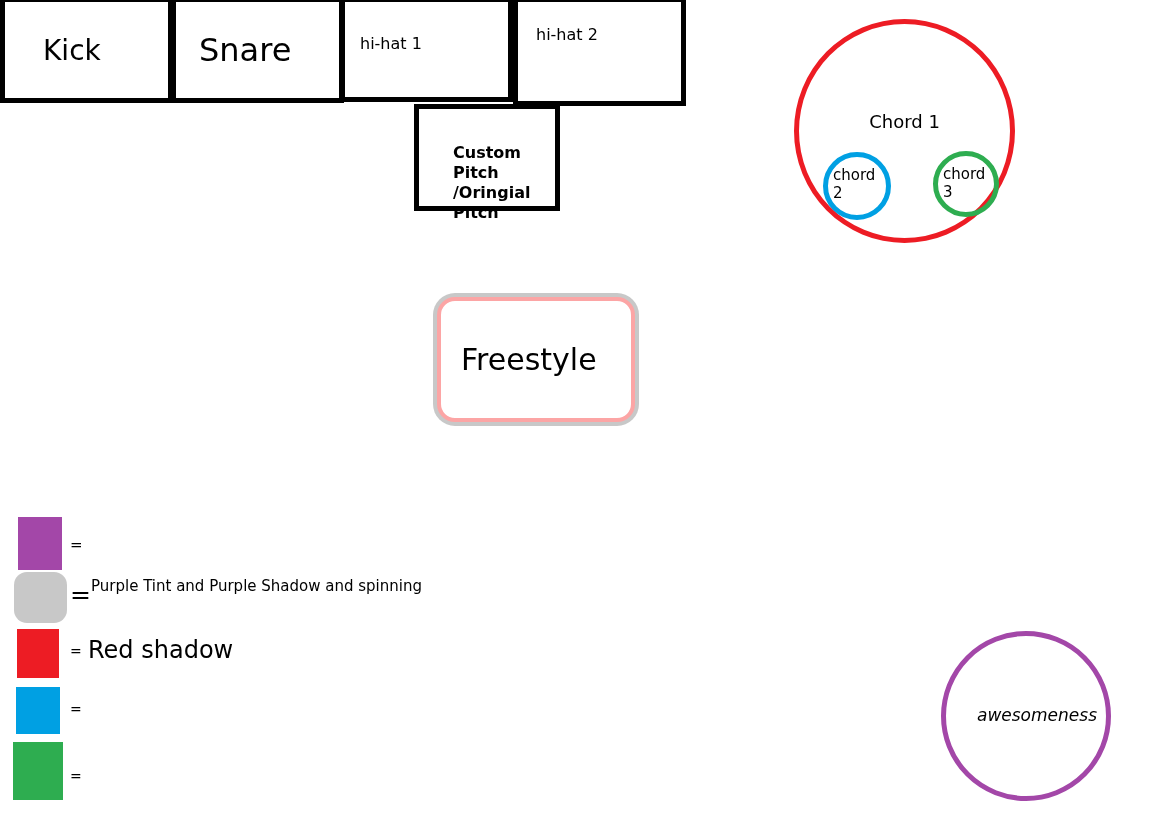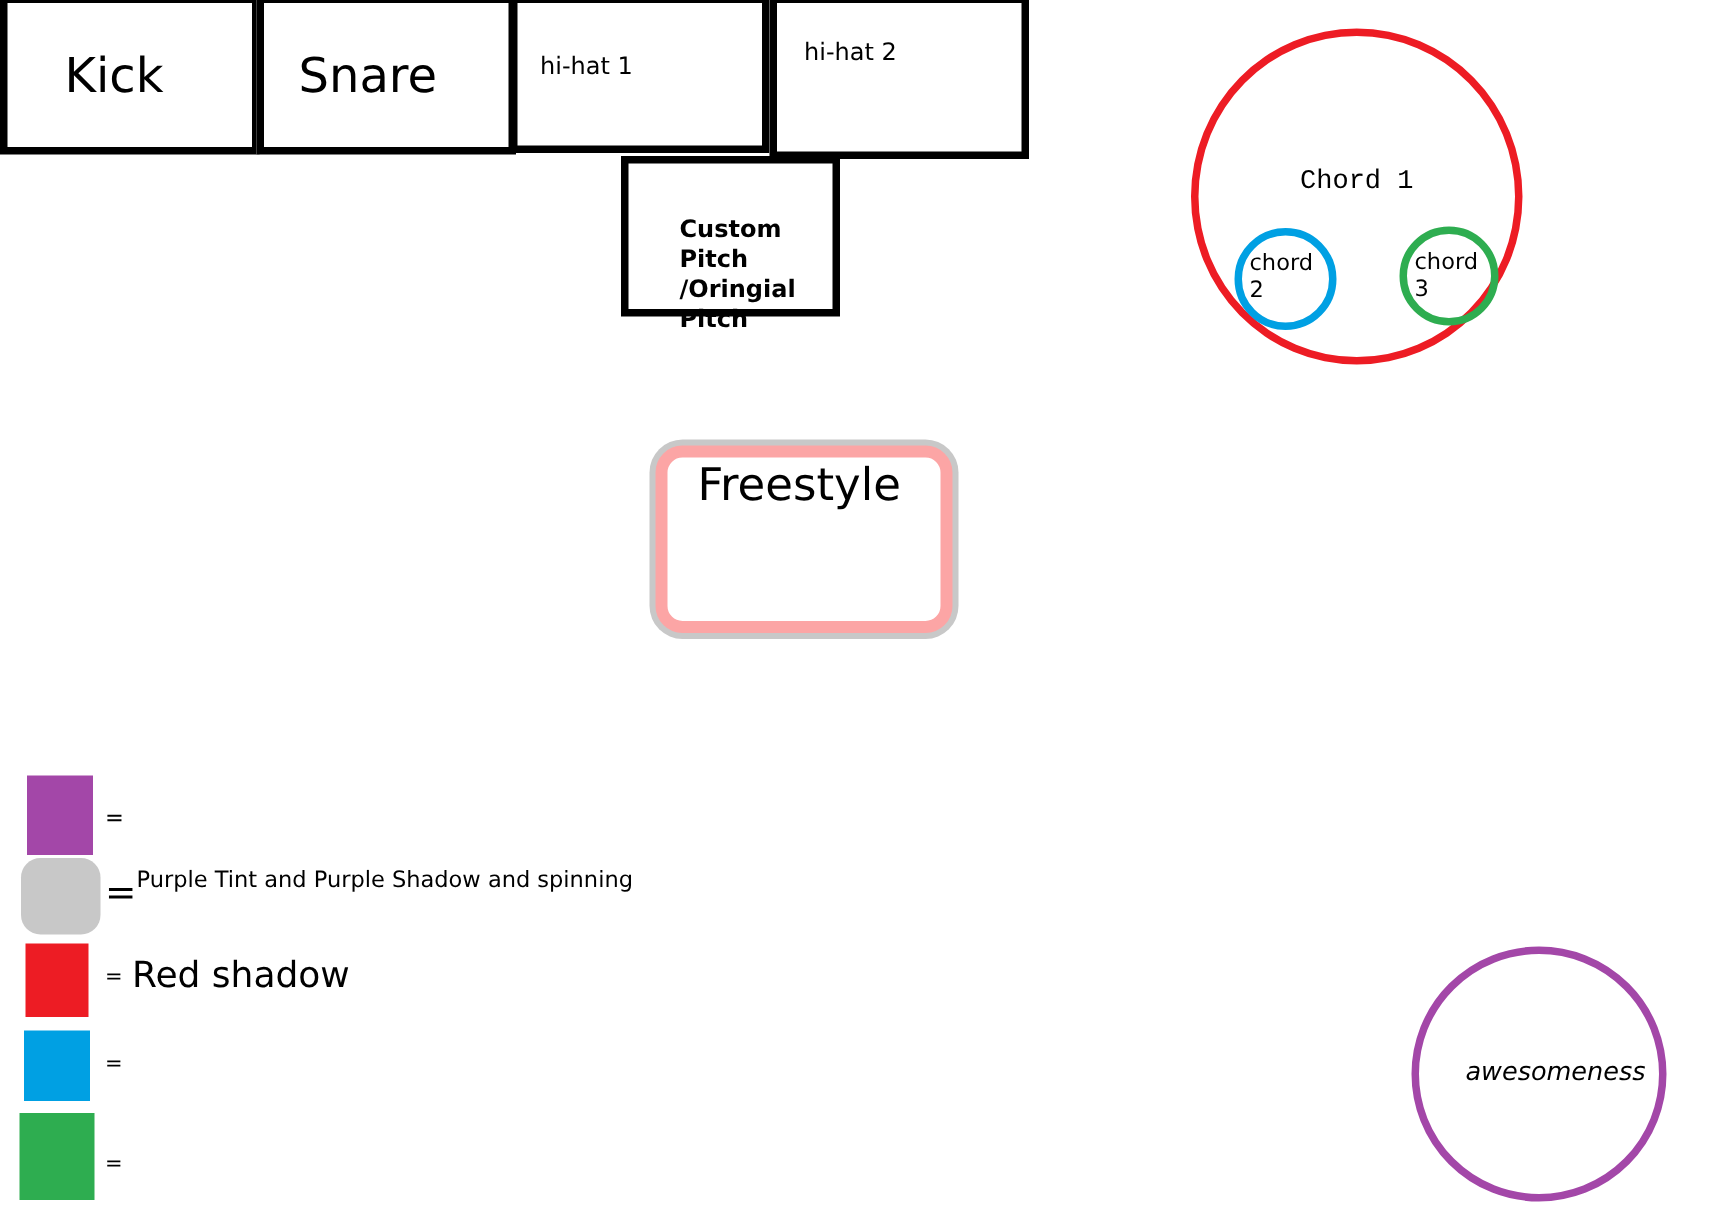--- a/index.html
+++ b/index.html
@@ -33,21 +33,21 @@
     display: flex;
     align-items: center;
   }
   .pad-label {
     display: block;
     white-space: pre-line;
     line-height: 1.25;
   }
 
   #pad-kick   { left: 0px;   top: -3px;  width: 173px; height: 106px; }
-  #pad-kick .pad-label   { font-size: 32px; margin-left: 38px; }
+  #pad-kick .pad-label   { font-size: 28px; margin-left: 38px; }
 
   #pad-snare  { left: 171px; top: -3px;  width: 173px; height: 106px; }
   #pad-snare .pad-label  { font-size: 32px; margin-left: 23px; }
 
   #pad-hihat1 { left: 340px; top: -3px;  width: 173px; height: 105px; }
   #pad-hihat1 .pad-label { font-size: 16px; margin-left: 15px; align-self: flex-start; margin-top: 32px; }
 
   #pad-hihat2 { left: 513px; top: -3px;  width: 173px; height: 109px; }
   #pad-hihat2 .pad-label { font-size: 16px; margin-left: 18px; align-self: flex-start; margin-top: 23px; }
 
@@ -65,23 +65,24 @@
     background: #c8c8c8;
   }
   #freestyle-box {
     position: absolute;
     box-sizing: border-box;
     left: 437px;
     top: 297px;
     width: 198px;
     height: 125px;
     border-radius: 18px;
-    border: 8px solid #fca5a5;
+    border: 4px solid #fca5a5;
     background: #ffffff;
     display: flex;
+    align-items: center;
   }
   #freestyle-box .pad-label { font-size: 30px; margin-left: 20px; }
 
   
   .circle {
     position: absolute;
     box-sizing: border-box;
     border-radius: 50%;
     background: transparent;
   }
@@ -89,21 +90,20 @@
     left: 794px; top: 19px;
     width: 221px; height: 224px;
     border: 5px solid #ed1c24;
   }
   #chord1-label {
     position: absolute;
     left: 794px; top: 111px;
     width: 221px;
     text-align: center;
     font-size: 18px;
-    font-family: Liberation Mono, monospace;
   }
   #chord2-circle {
     left: 823px; top: 152px;
     width: 68px; height: 68px;
     border: 5px solid #00a0e3;
   }
   #chord2-label {
     position: absolute;
     left: 833px; top: 166px;
     width: 60px;

